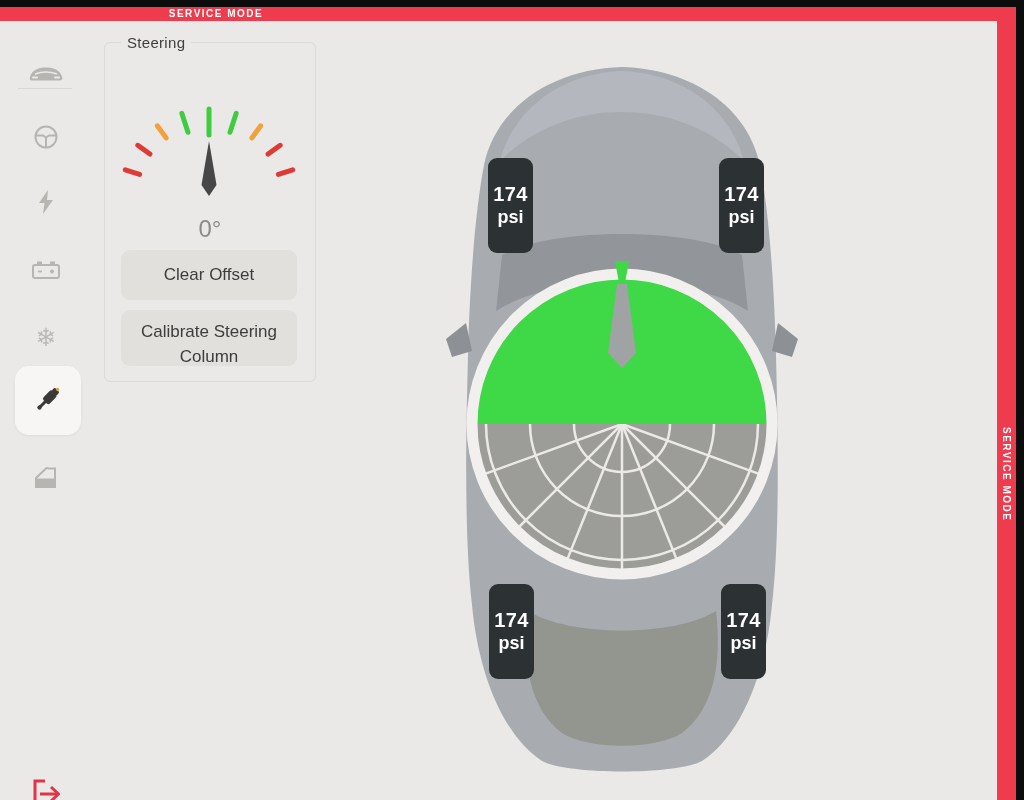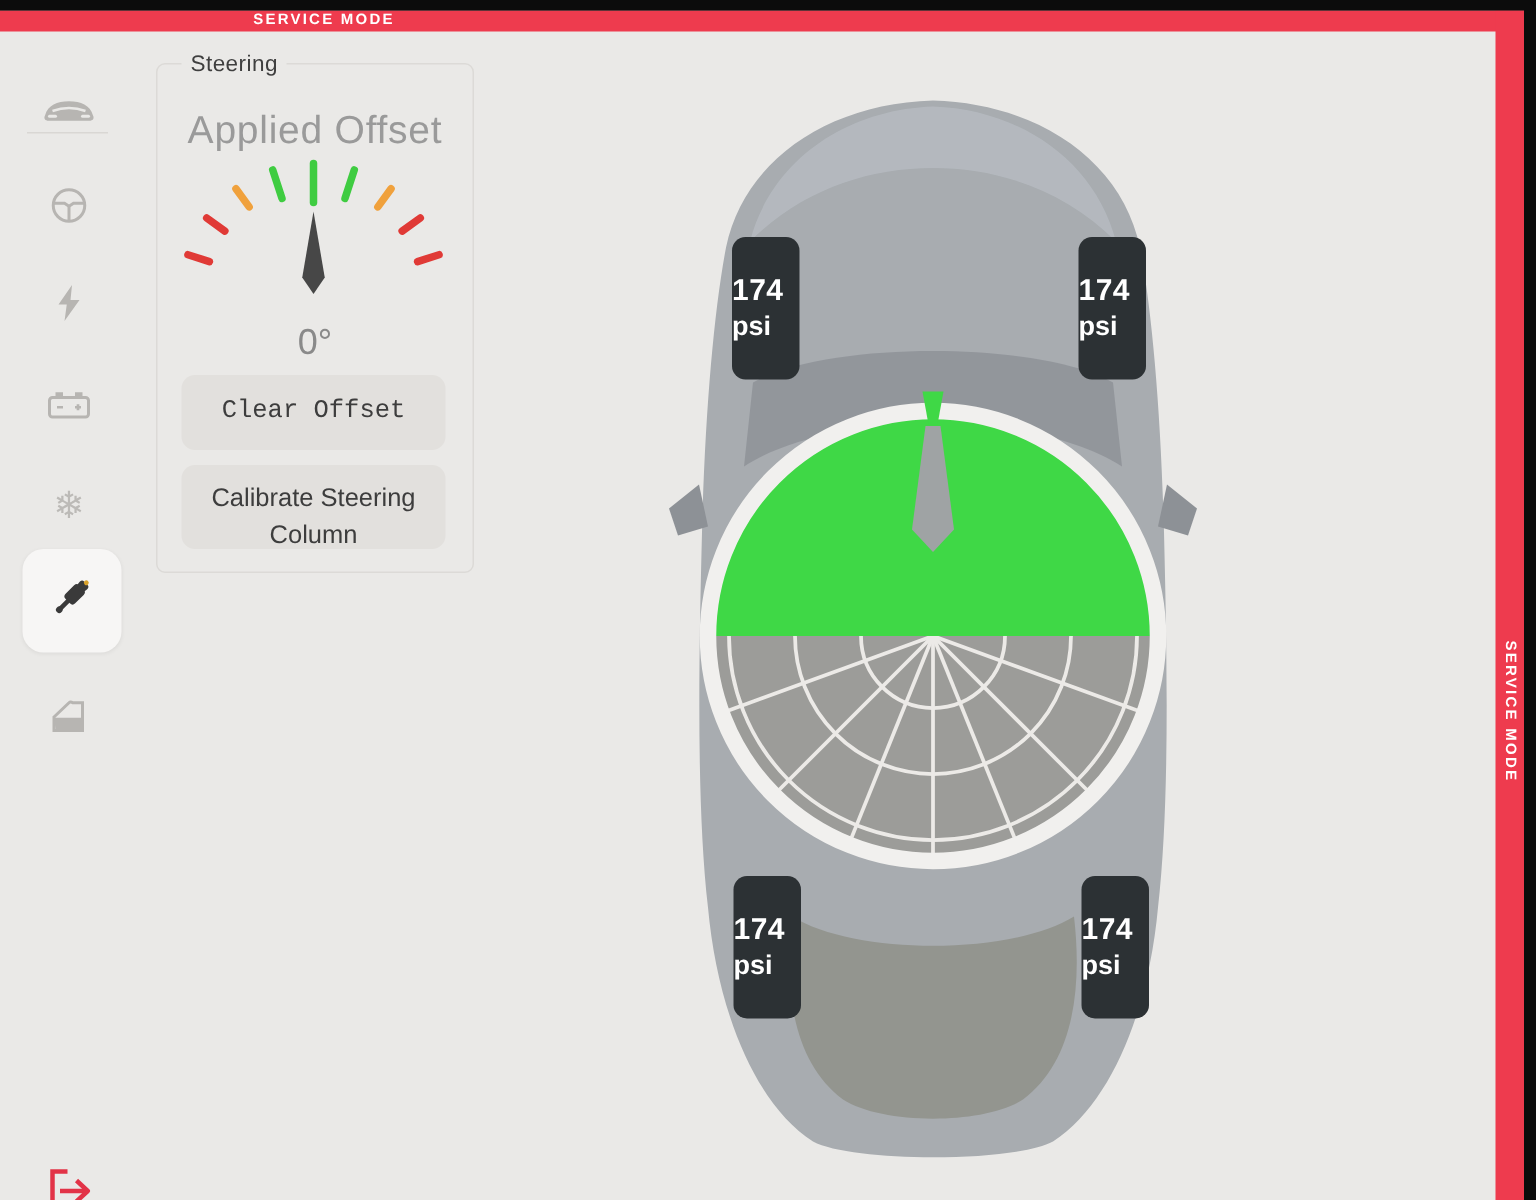--- a/index.html
+++ b/index.html
@@ -49,28 +49,28 @@
   .gauge-value{
     position:absolute;left:0;top:172px;width:100%;text-align:center;
     font-size:24px;color:#8a8a8a;
   }
   .btn{
     position:absolute;left:16px;width:176px;background:#e2e0dd;border:none;
     border-radius:9px;color:#3d3d3d;font-size:17px;line-height:1.45;
     font-family:"Liberation Sans",sans-serif;text-align:center;padding:10px 6px;
     cursor:pointer;
   }
-  .btn-clear{top:207px;height:50px;font-family:Liberation Mono, monospace;}
+  .btn-clear{top:207px;height:50px;}
   .btn-cal{top:267px;height:56px;}
   .btn-reset{top:19px;height:56px;}
   
   .car-svg{position:absolute;left:430px;top:48px;}
   .tire-badge{
     position:absolute;width:45px;height:95px;background:#2c3134;border-radius:9px;
-    color:#fff;display:flex;flex-direction:column;justify-content:center;
+    color:#fff;display:flex;flex-direction:column;align-items:center;justify-content:center;
   }
   .tire-badge .val{font-size:20px;font-weight:bold;letter-spacing:0.3px;}
   .tire-badge .unit{font-size:18px;font-weight:600;margin-top:1px;}
   .tb-fl{left:488px;top:151px;}
   .tb-fr{left:719px;top:151px;}
   .tb-rl{left:489px;top:577px;}
   .tb-rr{left:721px;top:577px;}
   
   .exit{position:absolute;left:30px;top:770px;width:36px;height:36px;cursor:pointer;}
   
@@ -154,21 +154,20 @@
   <div class="exit">
     <svg width="36" height="36" viewBox="0 0 36 36">
       <path d="M15 4 H5 V32" fill="none" stroke="#e23347" stroke-width="3"></path>
       <path d="M10 17 H27" fill="none" stroke="#e23347" stroke-width="3"></path>
       <path d="M21 10 L28.5 17 L21 24" fill="none" stroke="#e23347" stroke-width="3" stroke-linejoin="round"></path>
     </svg>
   </div>
 
   <div class="panel panel-steering">
     <div class="panel-label">Steering</div>
-    <div class="gauge-title">Applied Offset</div>
     <div class="gauge-svg">
       <svg width="180" height="102" viewBox="0 0 180 102">
         <g stroke-width="5" stroke-linecap="round">
           <line x1="6.3" y1="68.8" x2="20.6" y2="73.4" stroke="#e03a36"></line>
           <line x1="18.8" y1="44.3" x2="30.9" y2="53.1" stroke="#e03a36"></line>
           <line x1="38.3" y1="24.8" x2="47.1" y2="36.9" stroke="#f0a13c"></line>
           <line x1="62.8" y1="12.3" x2="69.0" y2="31.3" stroke="#3fcc41"></line>
           <line x1="90" y1="8" x2="90" y2="34" stroke="#3fcc41"></line>
           <line x1="117.2" y1="12.3" x2="111.0" y2="31.3" stroke="#3fcc41"></line>
           <line x1="141.7" y1="24.8" x2="132.9" y2="36.9" stroke="#f0a13c"></line>

